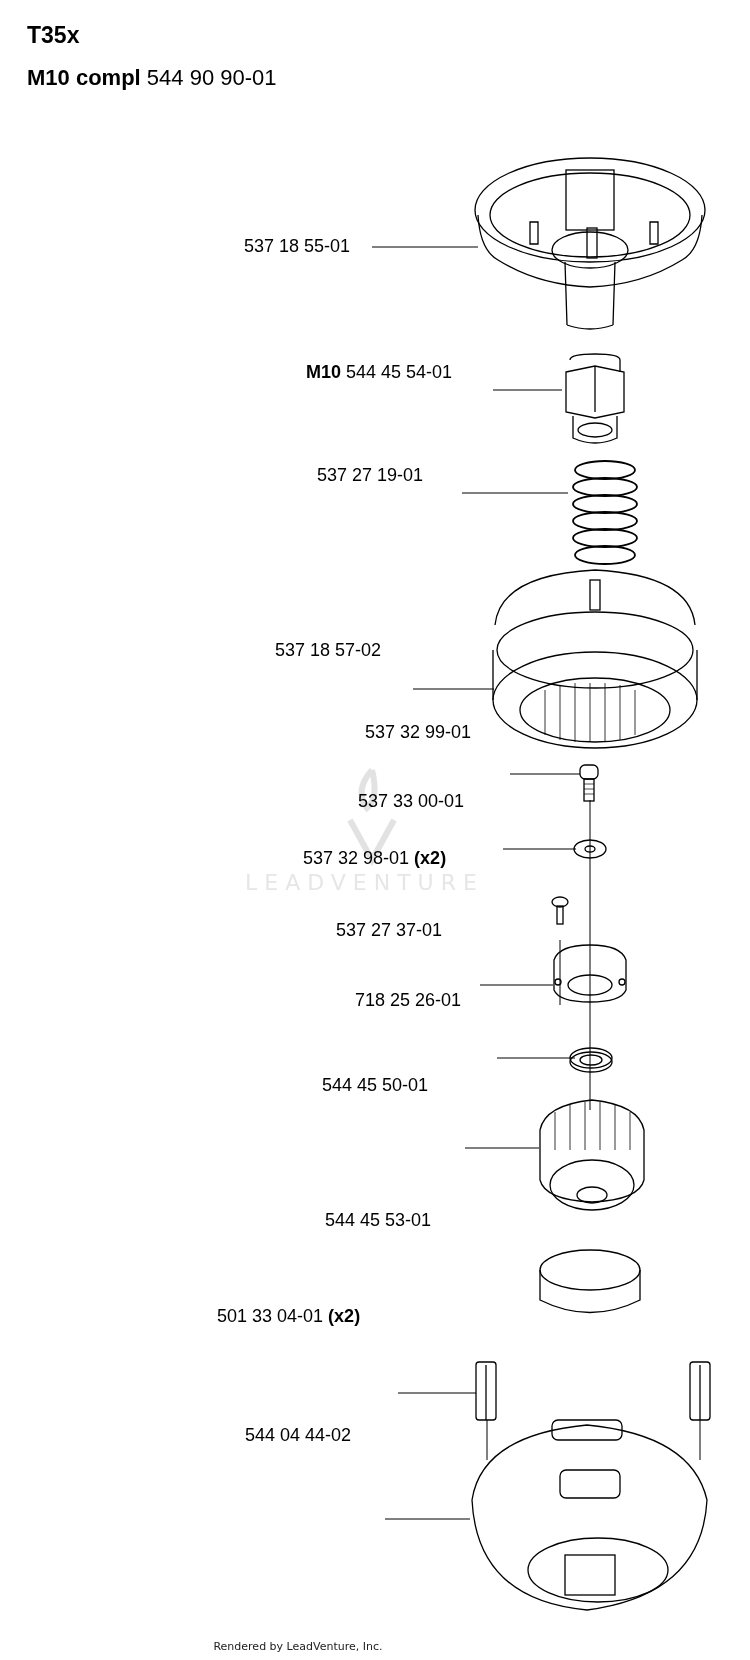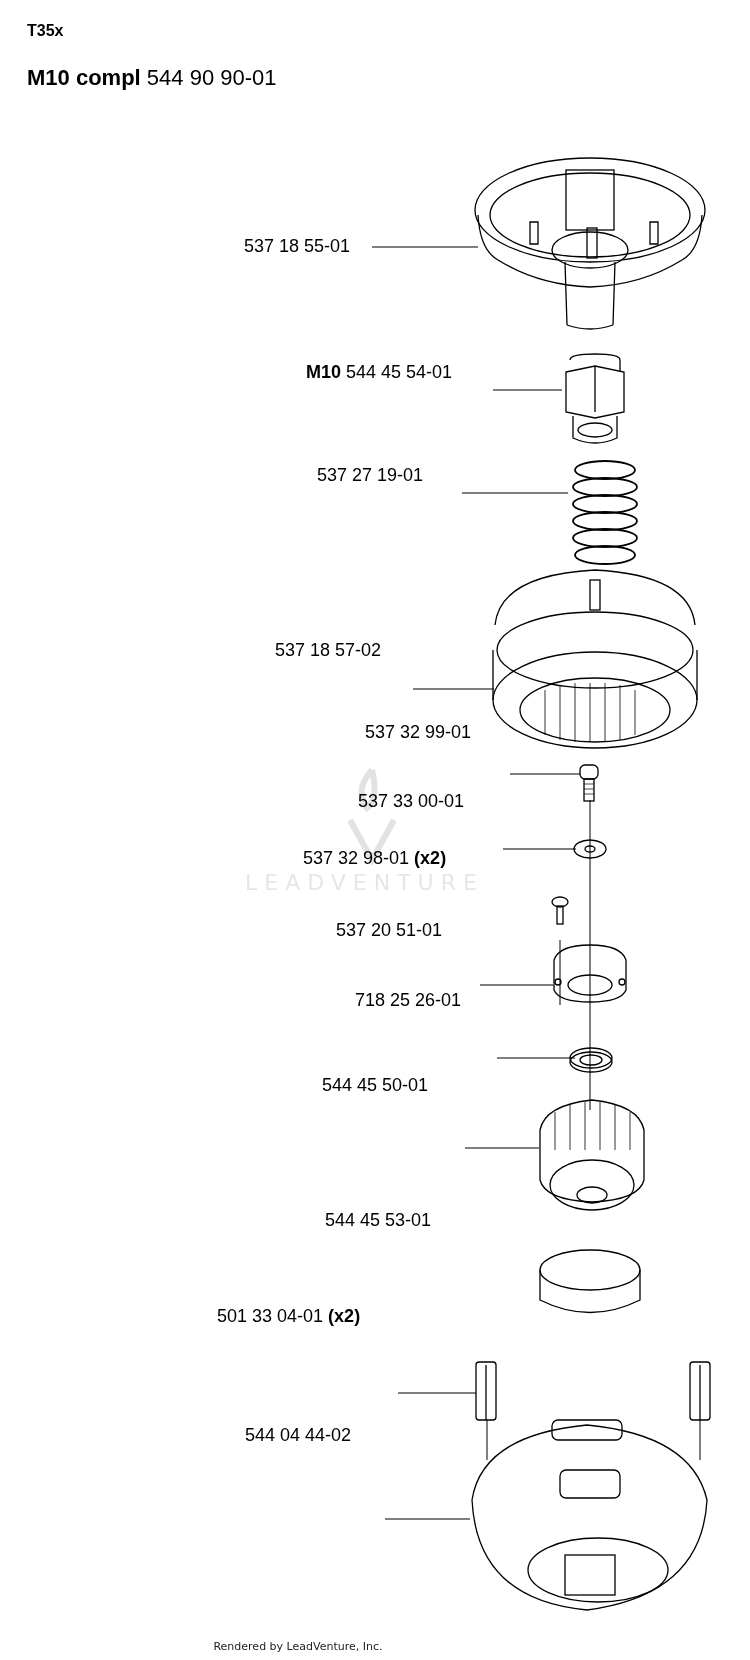--- a/index.html
+++ b/index.html
@@ -1,17 +1,17 @@
 <!DOCTYPE html>
 <html><head>
   <meta charset="utf-8">
   <style>
     html, body { margin: 0; padding: 0; background: #ffffff; }
     body { width: 750px; height: 1660px; position: relative; overflow: hidden; font-family: "Liberation Sans", sans-serif; color: #000; }
-    .title { position: absolute; left: 27px; top: 22px; font-size: 16px; font-weight: bold; }
+    .title { position: absolute; left: 27px; top: 22px; font-size: 23px; font-weight: bold; }
     .subtitle { position: absolute; left: 27px; top: 65px; font-size: 22px; }
     .subtitle b { font-weight: bold; }
     .label { position: absolute; font-size: 18px; white-space: nowrap; line-height: 20px; }
     .label b { font-weight: bold; text-align: center; }
     svg.diagram { position: absolute; left: 0; top: 0; }
     .footer { position: absolute; left: 0; width: 596px; top: 1640px; text-align: center; font-family: "DejaVu Sans", sans-serif; font-size: 11px; color: #222; }
     .watermark { position: absolute; left: 245px; top: 870px; font-size: 22px; letter-spacing: 7px; color: #e6e6e6; font-family: "DejaVu Sans", sans-serif; }
   </style>
 </head>
 <body>
@@ -158,20 +158,20 @@
   </g>
 </svg>
 
 <div class="label" style="left:235px;top:236px;margin-left:9px;"><span>537 18 55-01</span></div>
 <div class="label" style="left:306px;top:362px;"><b>M10</b> <span>544 45 54-01</span></div>
 <div class="label" style="left:317px;top:465px;"><span>537 27 19-01</span></div>
 <div class="label" style="left:275px;top:640px;"><span>537 18 57-02</span></div>
 <div class="label" style="left:365px;top:722px;"><span>537 32 99-01</span></div>
 <div class="label" style="left:358px;top:791px;"><span>537 33 00-01</span></div>
 <div class="label" style="left:303px;top:848px;"><span>537 32 98-01</span> <b>(x2)</b></div>
-<div class="label" style="left:336px;top:920px;"><span>537 20 51-01</span></div>
+<div class="label" style="left:336px;top:920px;"><span>537 27 37-01</span></div>
 <div class="label" style="left:355px;top:990px;"><span>718 25 26-01</span></div>
 <div class="label" style="left:322px;top:1075px;"><span>544 45 50-01</span></div>
 <div class="label" style="left:325px;top:1210px;"><span>544 45 53-01</span></div>
 <div class="label" style="left:217px;top:1306px;"><span>501 33 04-01</span> <b>(x2)</b></div>
 <div class="label" style="left:245px;top:1425px;"><span>544 04 44-02</span></div>
 
 <div class="footer">Rendered by LeadVenture, Inc.</div>
 
 </body></html>

